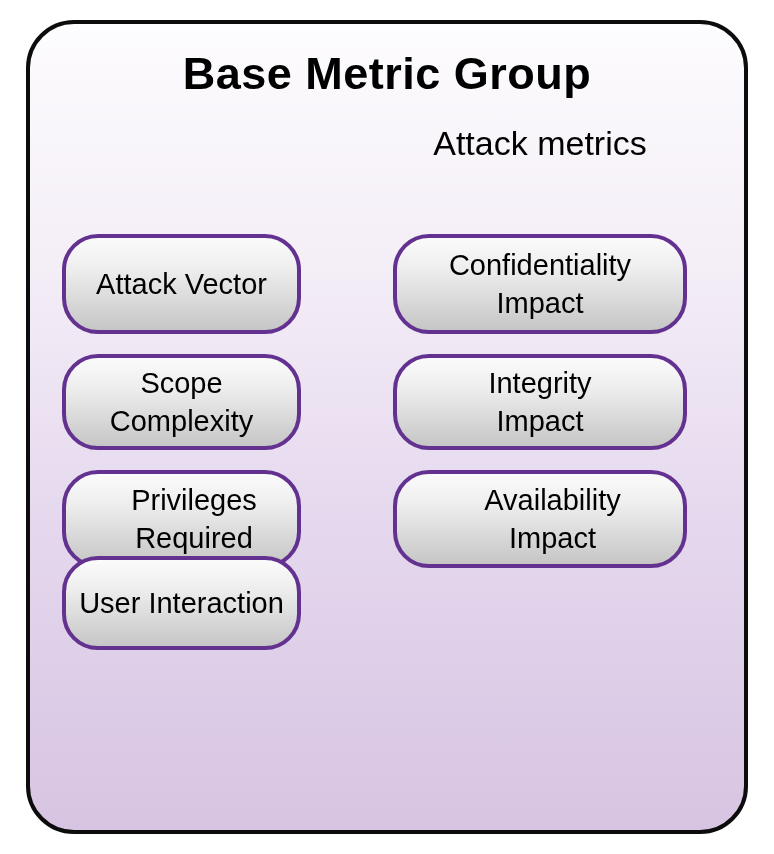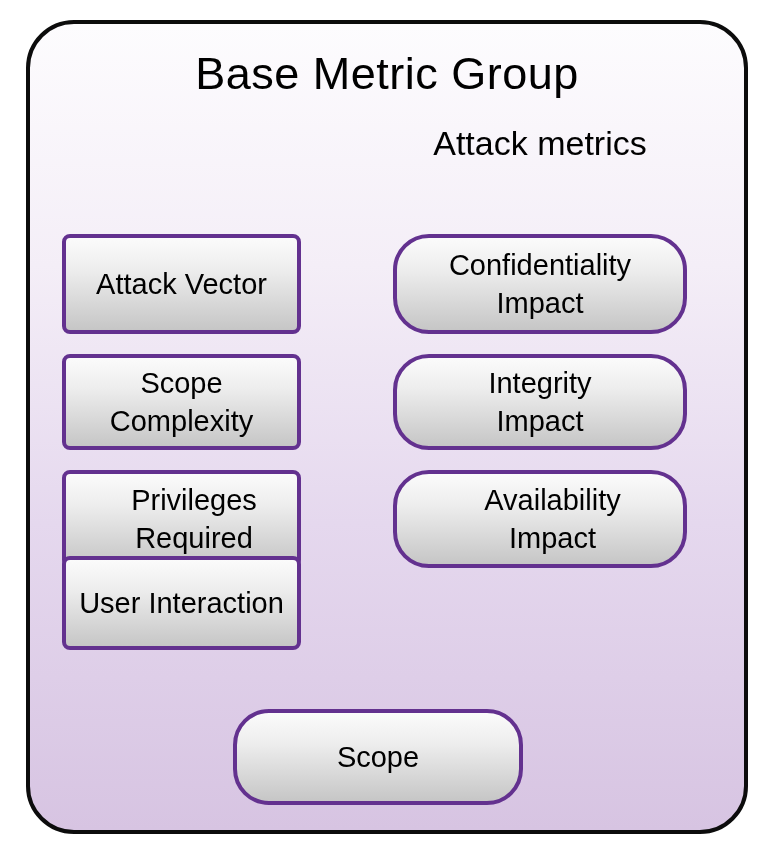--- a/index.html
+++ b/index.html
@@ -27,21 +27,21 @@
     border-radius: 48px;
     background: linear-gradient(180deg, #fdfcfe 0%, #f4eef7 30%, #e5d8ee 62%, #d7c4e2 100%);
   }
   .title {
     position: absolute;
     left: 0;
     right: 0;
     top: 24px;
     text-align: center;
     font-size: 45px;
-    font-weight: 400;
+    font-weight: 700;
     letter-spacing: 0.5px;
   }
   .col-header {
     position: absolute;
     top: 94px;
     text-align: center;
     font-size: 34px;
     line-height: 1.5;
     white-space: pre-line;
   }
@@ -54,21 +54,21 @@
     border-radius: 36px;
     background: linear-gradient(180deg, #fbfbfb 0%, #ededed 35%, #c6c6c6 100%);
     display: flex;
     align-items: center;
     justify-content: center;
     text-align: center;
     font-size: 29px;
     line-height: 1.32;
   }
   .pill .pill-label { white-space: pre-line; }
-  .col-left  .pill { left: 32px;  width: 239px; border-radius: 8px; }
+  .col-left  .pill { left: 32px;  width: 239px; }
   .col-right .pill { left: 363px; width: 294px; text-align: center; }
   .pill.row-0 { top: 210px; height: 100px; }
   .pill.row-1 { top: 330px; height: 96px;  }
   .pill.row-2 { top: 446px; height: 98px; padding-left: 25px;  }
   .pill.row-3 { top: 532px; height: 94px;  }
   .pill.scope-pill {
     left: 203px;
     width: 290px;
     top: 685px;
     height: 96px;
@@ -109,18 +109,15 @@
       <div class="pill row-1">
         <span class="pill-label">Integrity
 Impact</span>
       </div>
       <div class="pill row-2">
         <span class="pill-label">Availability
 Impact</span>
       </div>
     </div>
 
-    <div class="pill scope-pill">
-      <span class="pill-label">Scope</span>
-    </div>
 
   </div>
 </div>
 
 </body></html>

